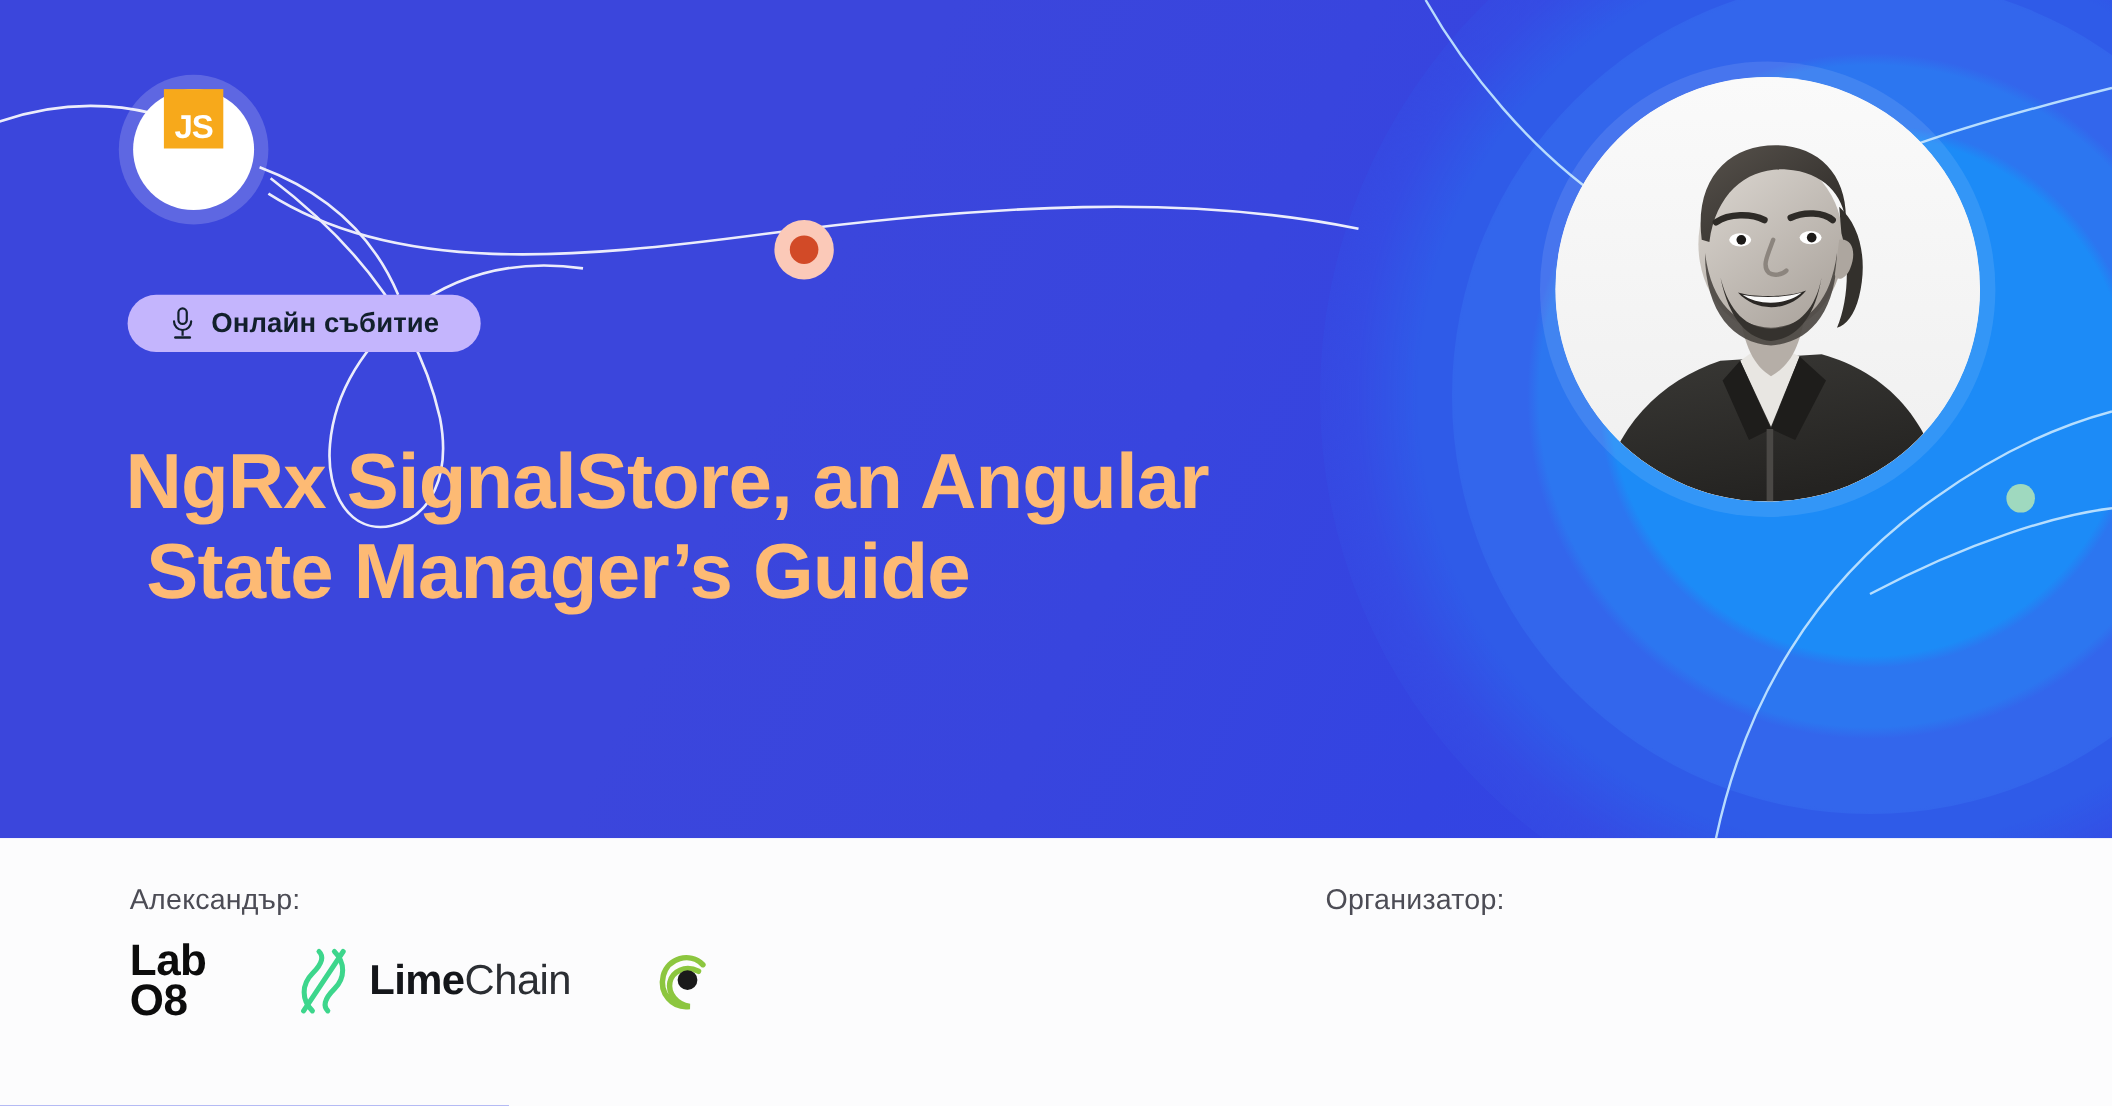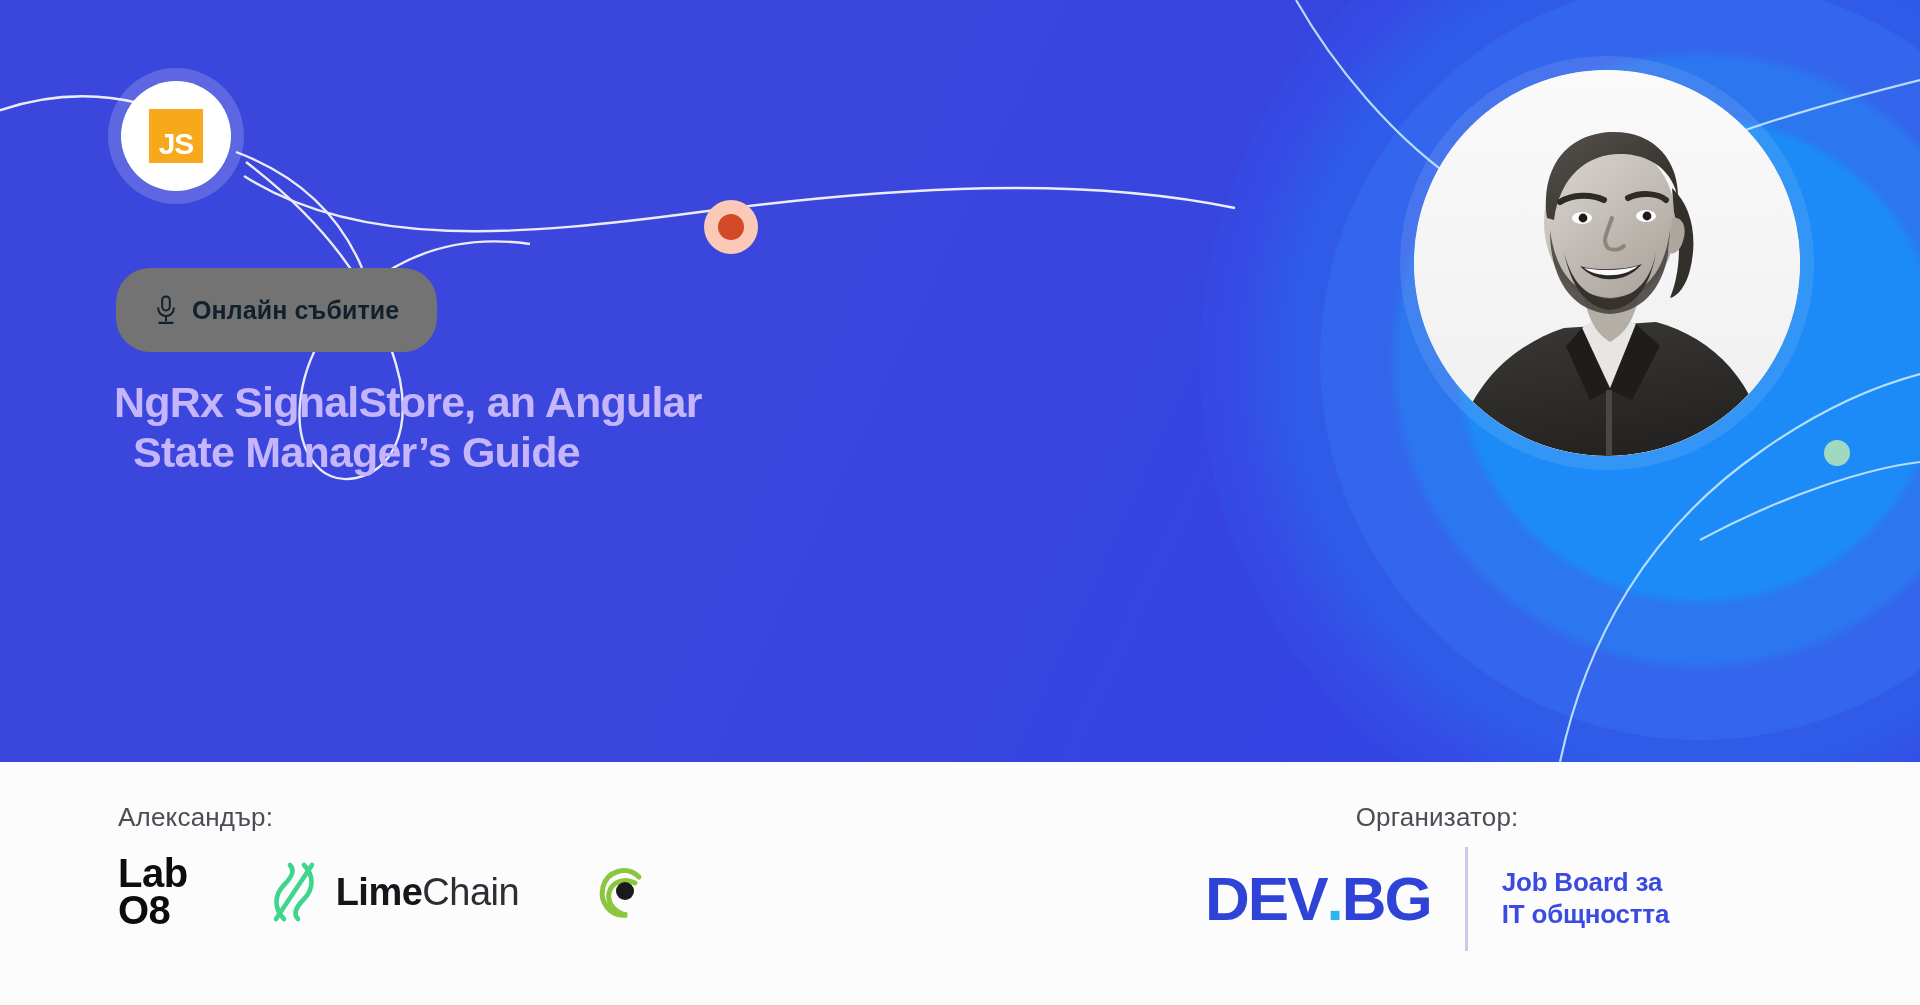--- a/index.html
+++ b/index.html
@@ -70,52 +70,52 @@
   
   .js-outer{
     position:absolute;left:108px;top:68px;
     width:136px;height:136px;border-radius:50%;
     background:rgba(255,255,255,0.18);
   }
   .js-circle{
     position:absolute;left:121px;top:81px;
     width:110px;height:110px;border-radius:50%;
     background:#ffffff;
-    display:flex;align-items:center;justify-content:center;
+    display:flex;align-items:flex-start;justify-content:center;
   }
   .js-square{
     width:54px;height:54px;background:#F7A91B;
     display:flex;align-items:flex-end;justify-content:center;
     color:#ffffff;font-weight:700;font-size:30px;line-height:1;
     padding-bottom:4px;box-sizing:border-box;
     letter-spacing:-1px;
     font-family:"Liberation Sans", sans-serif;
   }
 
   
   .pill{
     position:absolute;left:116px;top:268px;
-    height:84px;border-radius:34px;
-    background:#737373;
+    height:52px;border-radius:34px;
+    background:#c4b5fd;
     display:inline-flex;align-items:center;
     padding:0 38px;
     gap:14px;
   }
   .pill-label{
     color:#12202C;font-size:25px;font-weight:700;
     letter-spacing:0.1px;white-space:nowrap;
   }
   .mic-icon{display:block;width:24px;height:30px;}
 
   
   .title{
-    position:absolute;left:114px;top:378px;
+    position:absolute;left:114px;top:398px;
     width:1130px;
-    color:#c4b5fd;
-    font-size:43px;
+    color:#fdba74;
+    font-size:71px;
     font-weight:700;
     line-height:1.16;
     letter-spacing:-0.8px;
   }
   .title .l2{display:block;margin-left:19px;}
 
   
   .meta{
     position:absolute;left:116px;top:672px;
     width:1330px;
@@ -329,28 +329,16 @@
                      C14 20 26 14 38 20" fill="none" stroke="#8CC63F" stroke-width="5" stroke-linecap="round"></path>
             <circle cx="28" cy="28" r="9" fill="#1A1A1A"></circle>
           </svg>
         </div>
 
       </div>
     </div>
 
     <div class="organizer">
       <div class="f-label">Организатор:</div>
-      <div class="org-row">
-        <div class="devbg">
-          <span>DEV</span>
-            <span class="dot">.</span>
-            <span>BG</span>
-        </div>
-        <div class="org-divider"></div>
-        <div class="tagline">
-          <div>Job Board за</div>
-          <div>IT общността</div>
-        </div>
-      </div>
     </div>
 
   </div>
 </div>
 
 </body></html>

